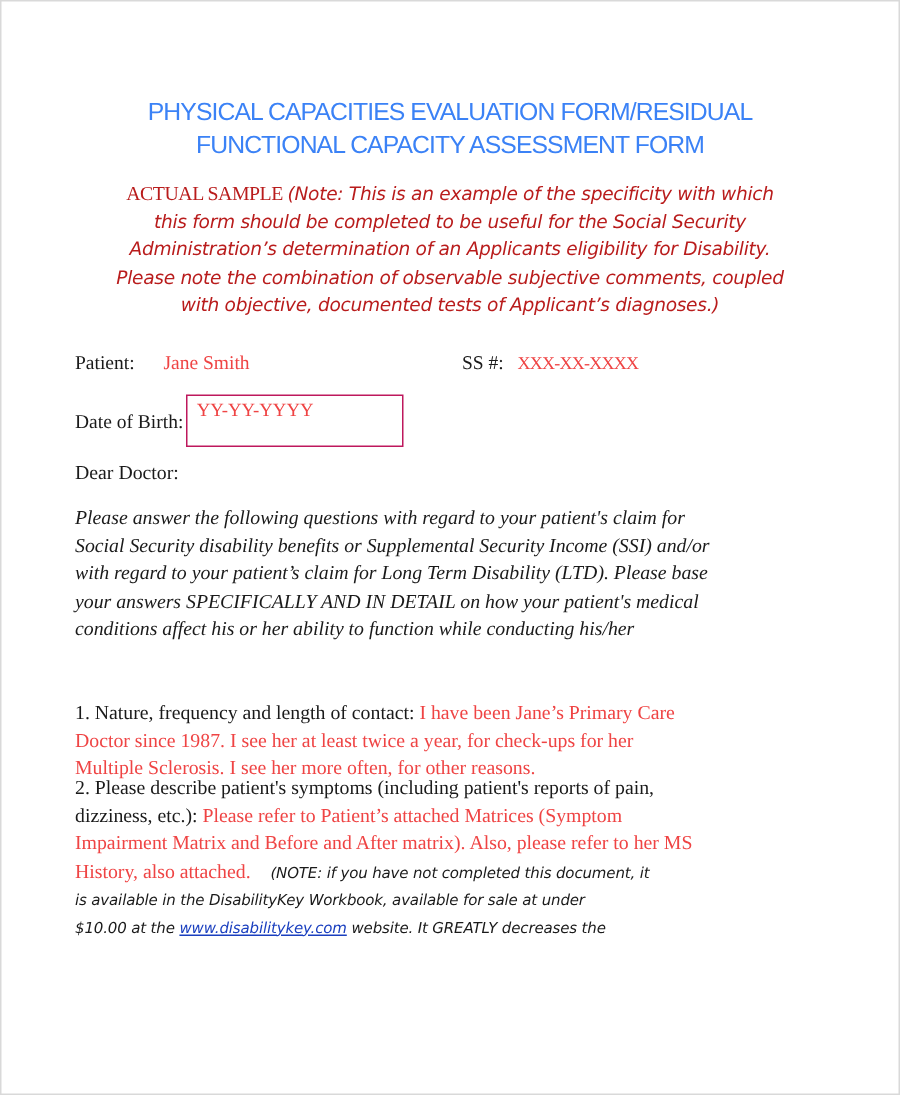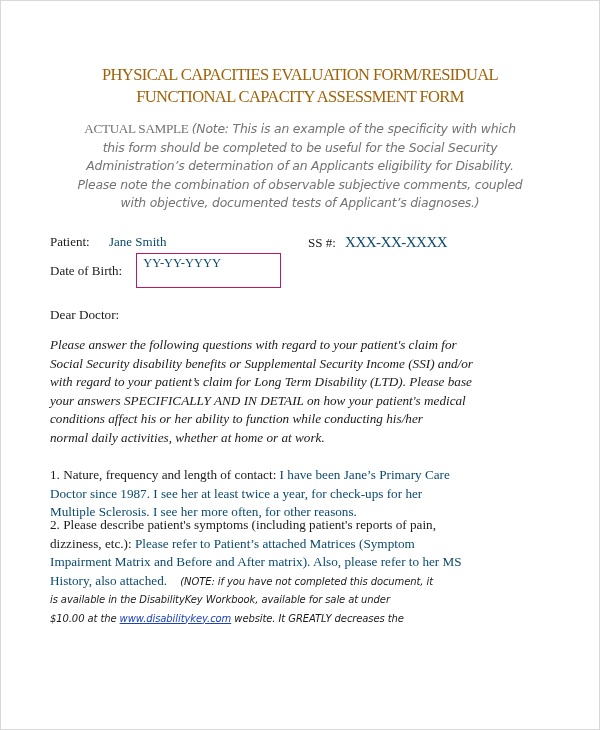--- a/index.html
+++ b/index.html
@@ -15,41 +15,41 @@
     }
     .page {
       position: absolute;
       left: 0; top: 0;
       width: 598px;
       height: 728px;
       border: 1px solid #d9d9d9;
       background: #ffffff;
       overflow: hidden;
     }
-    .red { color: #0c4a6e; }
+    .red { color: #ef4444; }
 
     .title {
       position: absolute;
       left: 0; right: 0;
       top: 63px;
       text-align: center;
-      font-family: Liberation Serif, serif;
+      font-family: Liberation Sans, sans-serif;
       font-size: 16.5px;
       line-height: 22px;
-      color: #a16207;
+      color: #3b82f6;
       letter-spacing: -0.6px;
     }
     .note {
       position: absolute;
       left: 40px; right: 40px;
       top: 119px;
       text-align: center;
       font-size: 12.4px;
       line-height: 18.5px;
-      color: #737373;
+      color: #b91c1c;
     }
     .note .label {
       font-family: "Liberation Serif", "DejaVu Serif", serif;
       font-style: normal;
       font-size: 13.2px;
       letter-spacing: -0.3px;
     }
     .note .italic {
       font-family: "DejaVu Sans", "Liberation Sans", sans-serif;
       font-style: italic;
@@ -59,22 +59,22 @@
     .field-row {
       position: absolute;
       font-family: "Liberation Serif", "DejaVu Serif", serif;
       font-size: 13px;
       color: #1a1a1a;
       white-space: nowrap;
     }
     .patient-row { left: 49px; top: 233px; }
     .patient-row .value { margin-left: 16px; }
     .ss-row { left: 307px; top: 233px; }
-    .ss-row .value { margin-left: 6px; font-size: 15px; letter-spacing: -0.5px; }
-    .dob-row { left: 49px; top: 252px; display: flex; align-items: center; gap: 12px; }
+    .ss-row .value { margin-left: 6px; font-size: 12px; letter-spacing: -0.5px; }
+    .dob-row { left: 49px; top: 262px; display: flex; align-items: center; }
     .dob-box {
       display: inline-block;
       margin-left: 2px;
       width: 144px;
       height: 35px;
       border: 1px solid #be185d;
       line-height: 18px;
       padding-left: 6px;
       box-sizing: border-box;
       font-size: 12.5px;
@@ -146,21 +146,20 @@
   </div>
 
   <div class="body-block greeting">Dear Doctor:</div>
 
   <div class="body-block intro">
     <span class="line">Please answer the following questions with regard to your patient's claim for</span>
     <span class="line">Social Security disability benefits or Supplemental Security Income (SSI) and/or</span>
     <span class="line">with regard to your patient’s claim for Long Term Disability (LTD).  Please base</span>
     <span class="line">your answers SPECIFICALLY AND IN DETAIL on how your patient's medical</span>
     <span class="line">conditions affect his or her ability to function while conducting his/her</span>
-    <span class="line">normal daily activities, whether at home or at work.</span>
   </div>
 
   <div class="body-block q1">
     <span class="line">
       <span>1.  Nature, frequency and length of contact:</span>
       <span class="red">I have been Jane’s Primary Care</span>
     </span>
     <span class="line red">Doctor since 1987.  I see her at least twice a year, for check-ups for her</span>
     <span class="line red">Multiple Sclerosis.  I see her more often, for other reasons.</span>
   </div>

